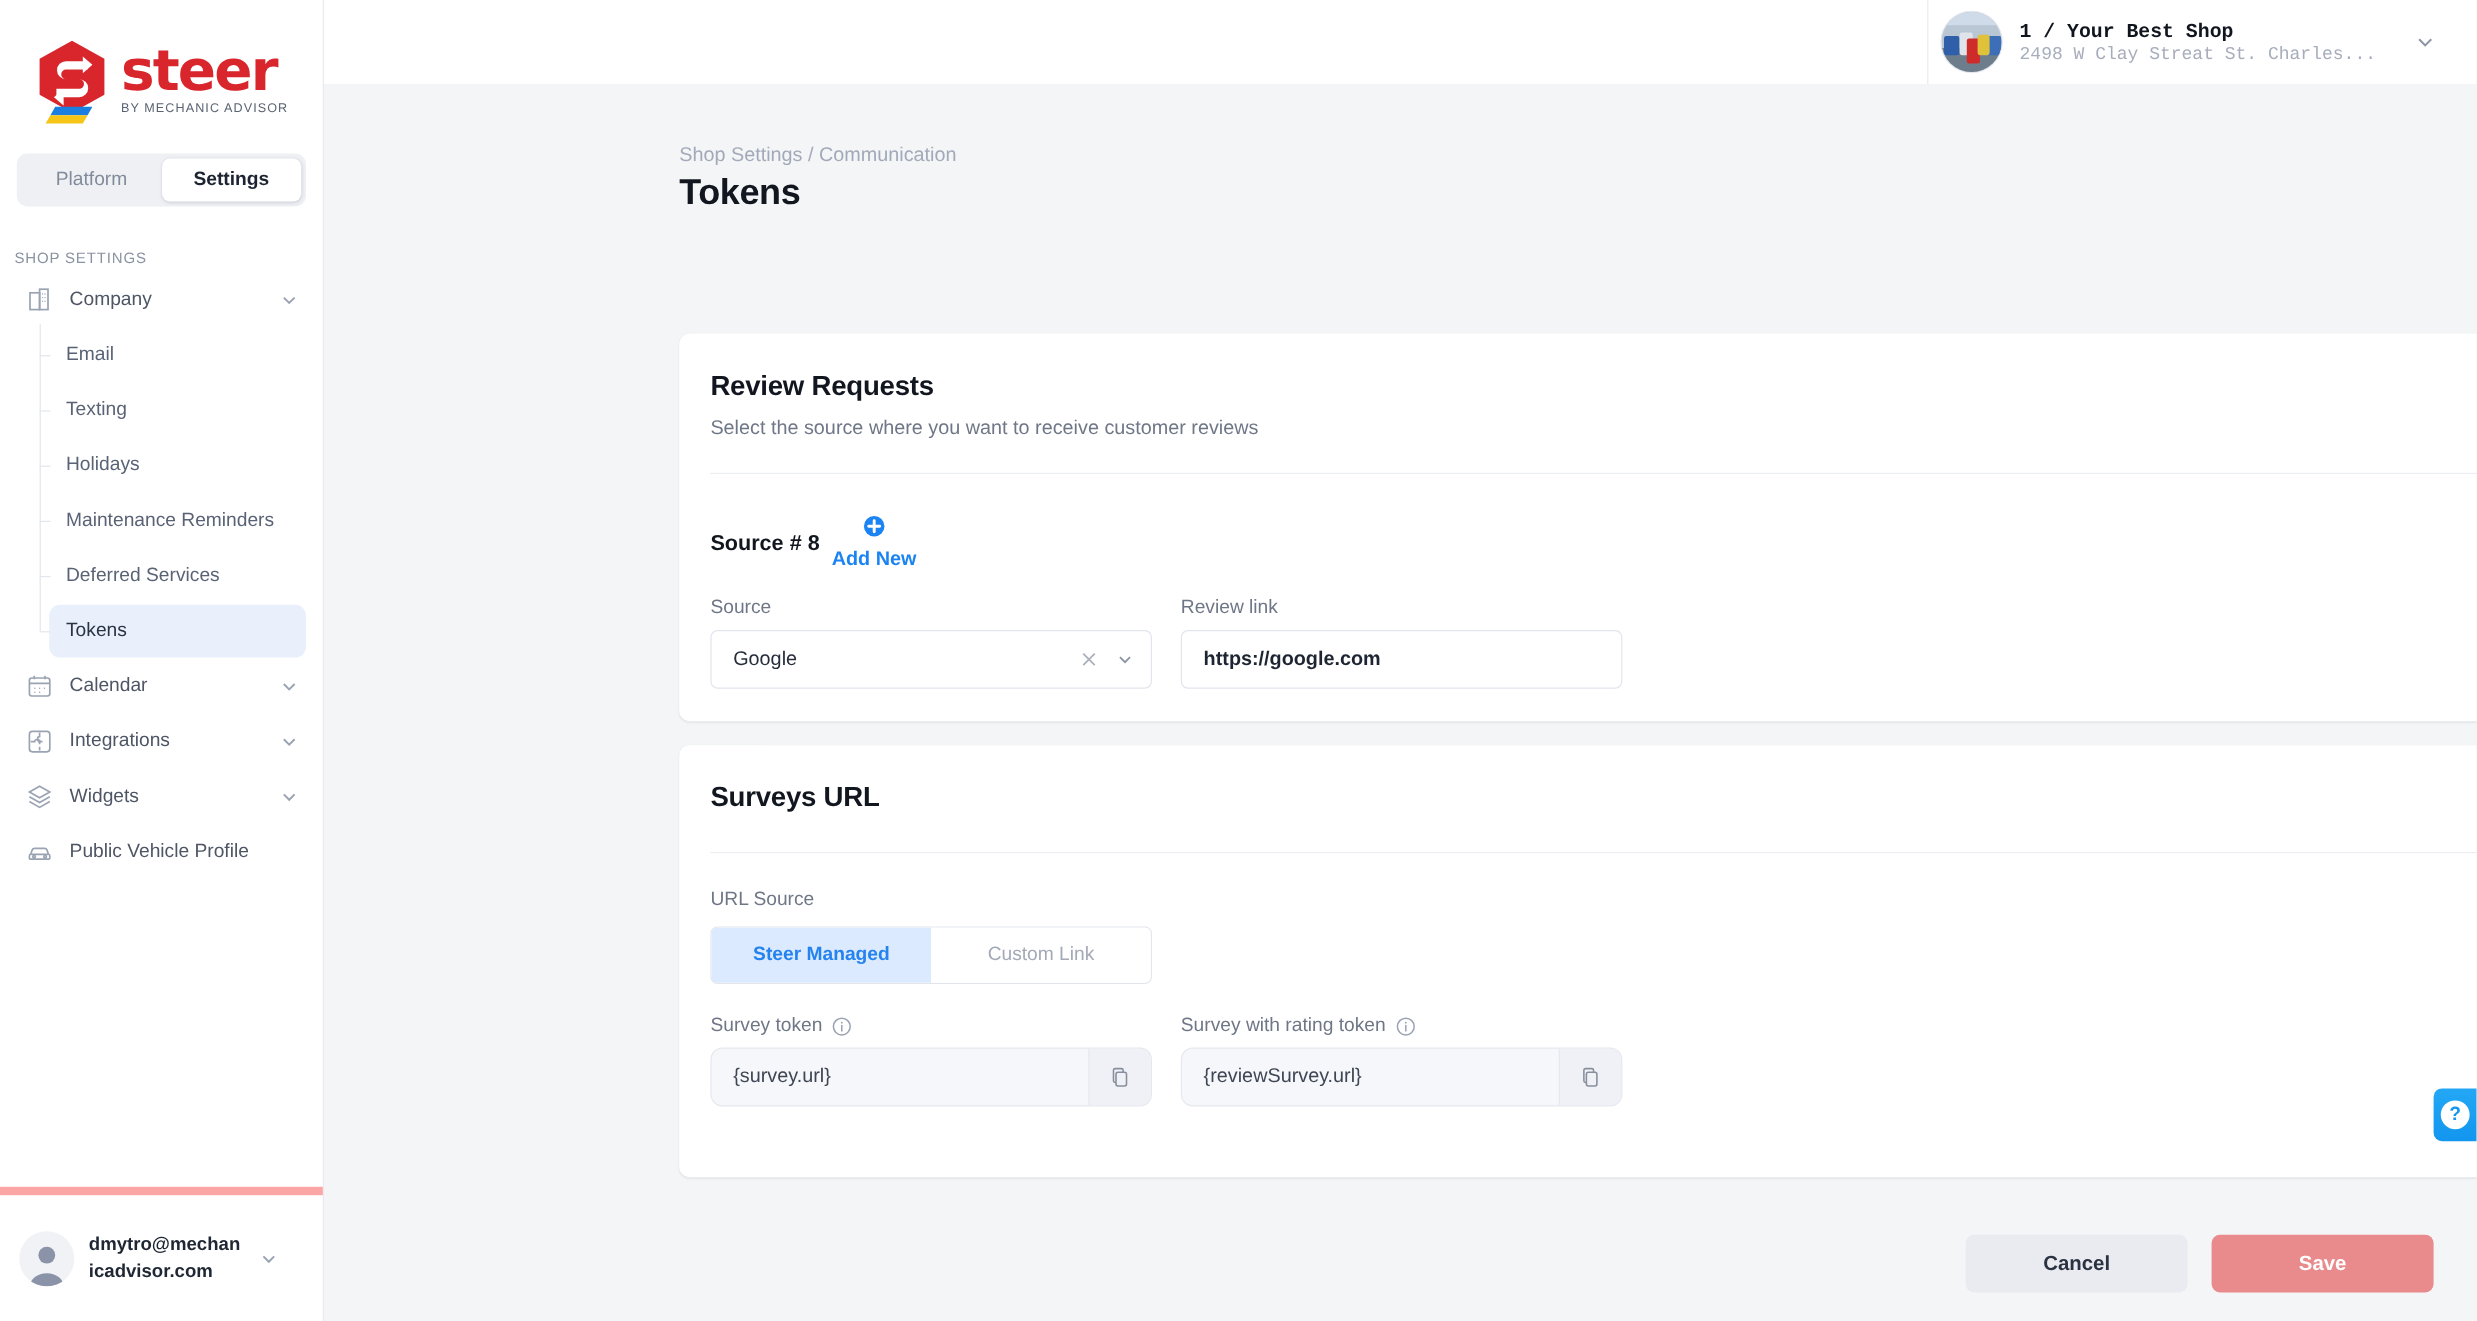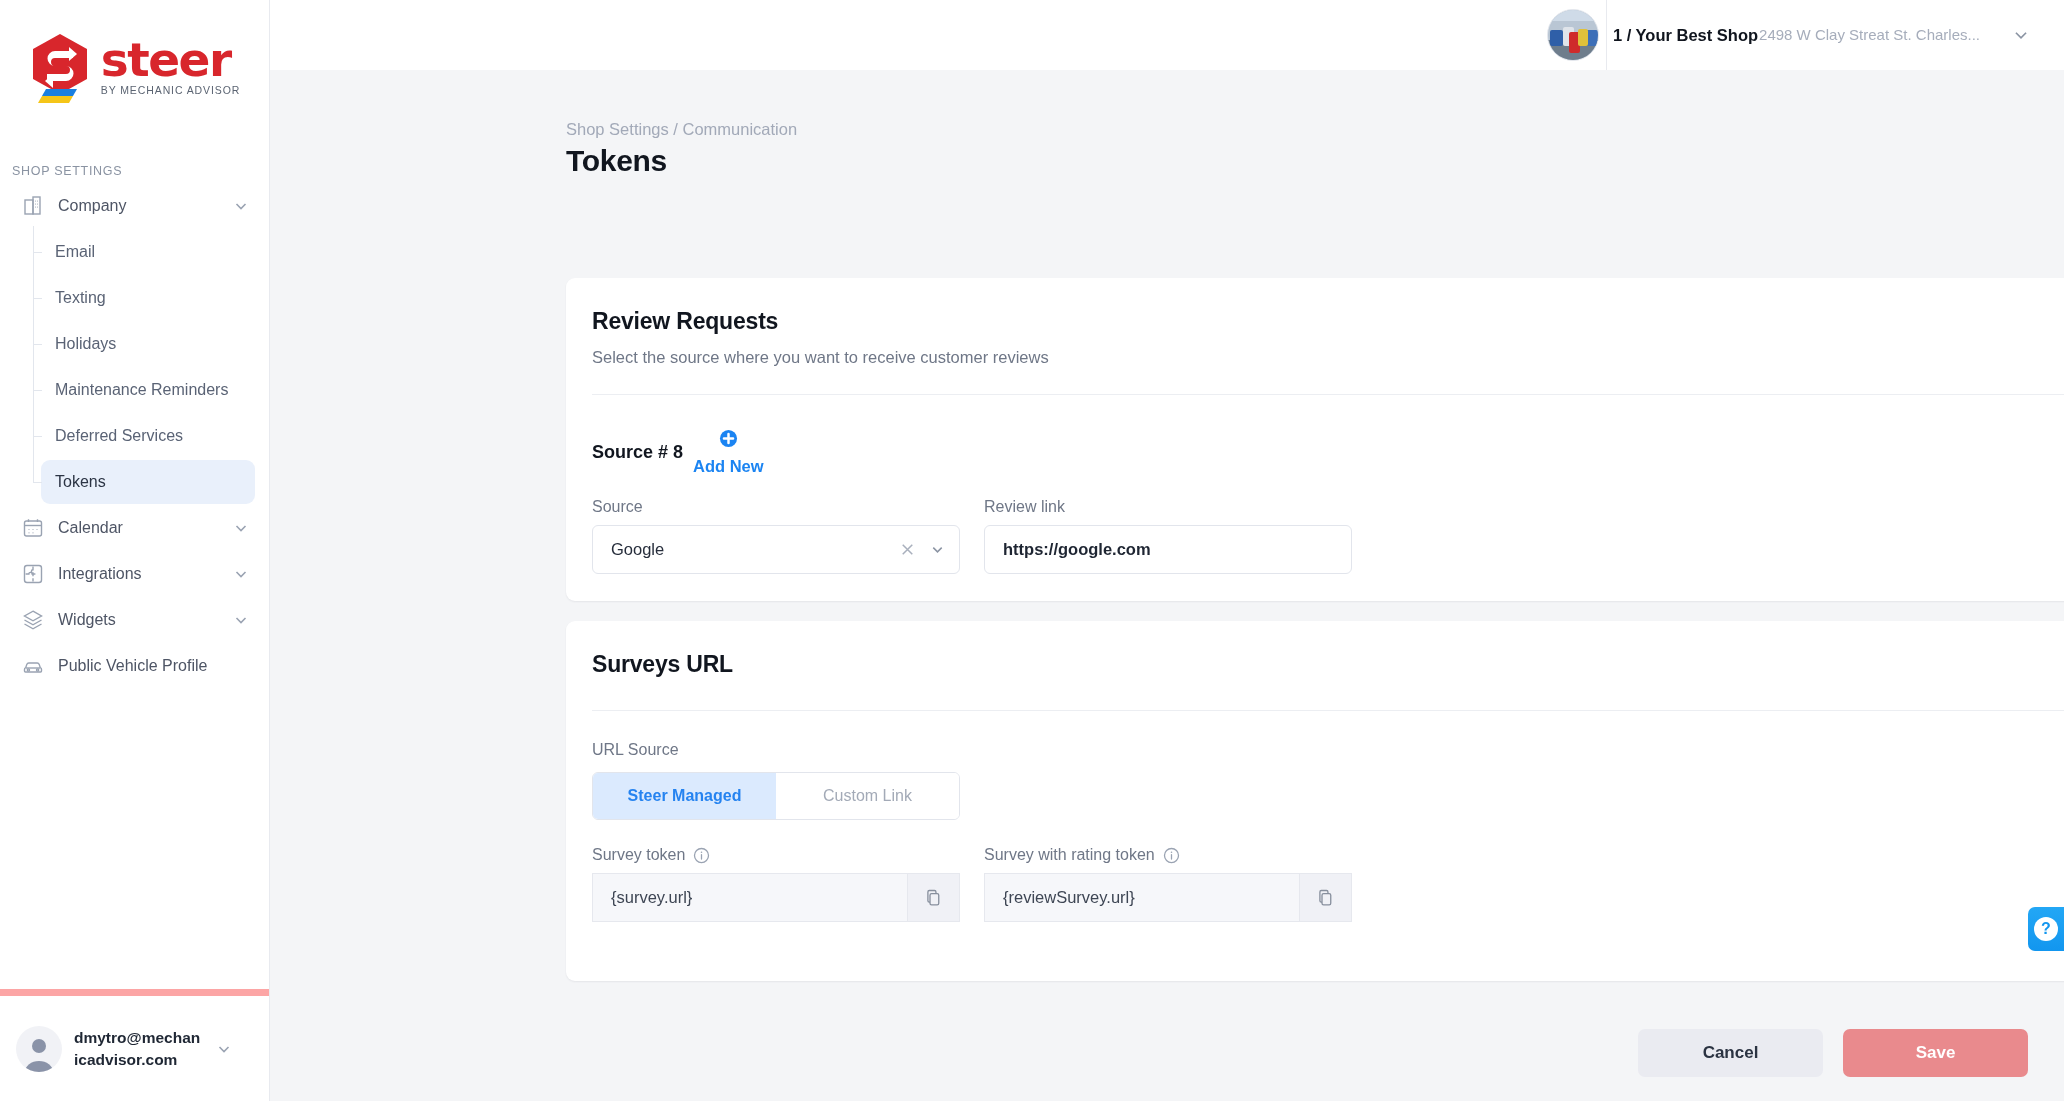--- a/index.html
+++ b/index.html
@@ -106,21 +106,21 @@
     justify-content: flex-end; flex: 0 0 70px; position: relative;
   }
   .topbar-divider {
     position: absolute; left: 1336px; top: 0; bottom: 0; width: 1px; background: #e8eaef;
   }
   .shop-sel { display: flex; align-items: center; gap: 14px; padding-right: 34px; cursor: pointer; }
   .shop-img {
     width: 52px; height: 52px; border-radius: 50%; border: 1px solid #e4e7ed;
     overflow: hidden; position: relative; flex: 0 0 52px; background: #cfd8e3;
   }
-  .shop-txt { display: flex; gap: 1px; min-width: 224px; }
+  .shop-txt { display: flex; flex-direction: column; gap: 1px; min-width: 224px; font-family: Liberation Mono, monospace; }
   .shop-name { font-size: 16.5px; font-weight: 700; color: #10151e; }
   .shop-addr { font-size: 15px; color: #a6adbb; }
   .shop-chev { width: 18px; height: 18px; color: #8b94a3; margin-left: 18px; }
 
   .content { flex: 1; position: relative; overflow: hidden; }
 
   .crumb { font-size: 16.5px; color: #a2a9b8; margin: 50px 0 0 296px; }
   .page-title { font-size: 30px; font-weight: 700; color: #11161f; margin: 5px 0 0 296px; letter-spacing: -.3px; }
 
   .card {
@@ -169,21 +169,21 @@
   }
   .tab2 {
     flex: 1; display: flex; align-items: center; justify-content: center;
     font-size: 16px; color: #a3aab7; cursor: pointer; background: #fff;
     font-family: "Liberation Sans", sans-serif; border: none;
   }
   .tab2.active { background: #dbeafe; color: #2583f0; font-weight: 700; }
 
   .token-row { display: flex; gap: 24px; padding: 26px 0 0 26px; }
   .token-box {
-    width: 368px; height: 49px; border: 1px solid #e6e8ee; border-radius: 0;
+    width: 368px; height: 49px; border: 1px solid #e6e8ee; border-radius: 10px;
     background: #f6f7fa; display: flex; align-items: center; overflow: hidden;
   }
   .token-val { flex: 1; padding: 0 18px; font-size: 16.5px; color: #3e4654; }
   .copy-btn {
     width: 52px; height: 100%; border-left: 1px solid #e6e8ee;
     display: flex; align-items: center; justify-content: center; cursor: pointer;
     background: #f0f1f6;
   }
   .copy-btn svg { width: 21px; height: 21px; color: #878f9d; }
 
@@ -229,20 +229,24 @@
             <polygon points="13,64 44,64 40,71 9,71" fill="#f5c518"></polygon>
           </svg>
         </div>
         <div class="logo-text-col">
           <div class="logo-word">steer</div>
           <div class="logo-sub">BY MECHANIC ADVISOR</div>
         </div>
       </div>
     </div>
 
+    <div class="seg-toggle">
+      <button class="seg-btn">Platform</button>
+      <button class="seg-btn active">Settings</button>
+    </div>
 
     <div class="section-label">SHOP SETTINGS</div>
 
     <nav class="nav">
 
       <div class="nav-item">
         <span class="nav-ico">
           <svg viewBox="0 0 24 24" fill="none" stroke="#9aa3b2" stroke-width="1.4">
             <rect x="4" y="6" width="8" height="14"></rect>
               <rect x="12" y="3" width="7" height="17"></rect>

